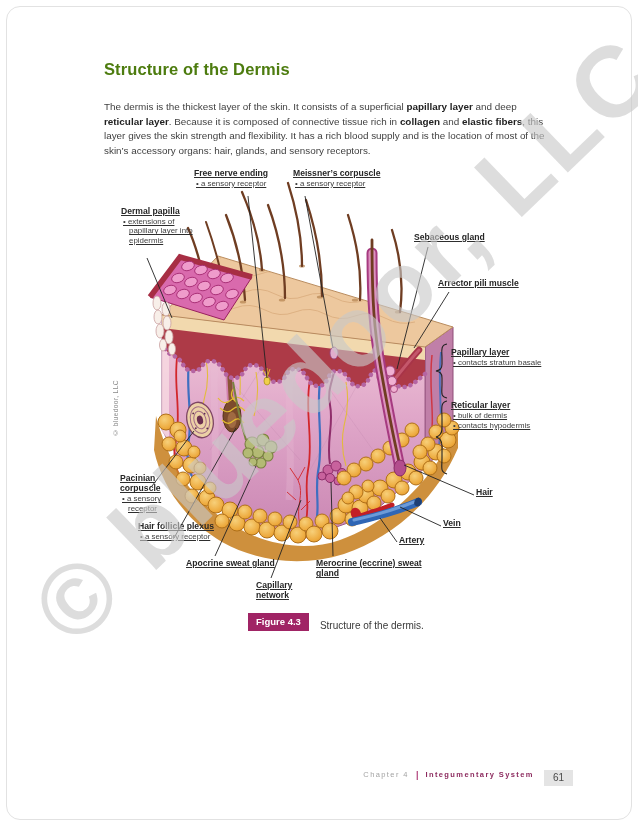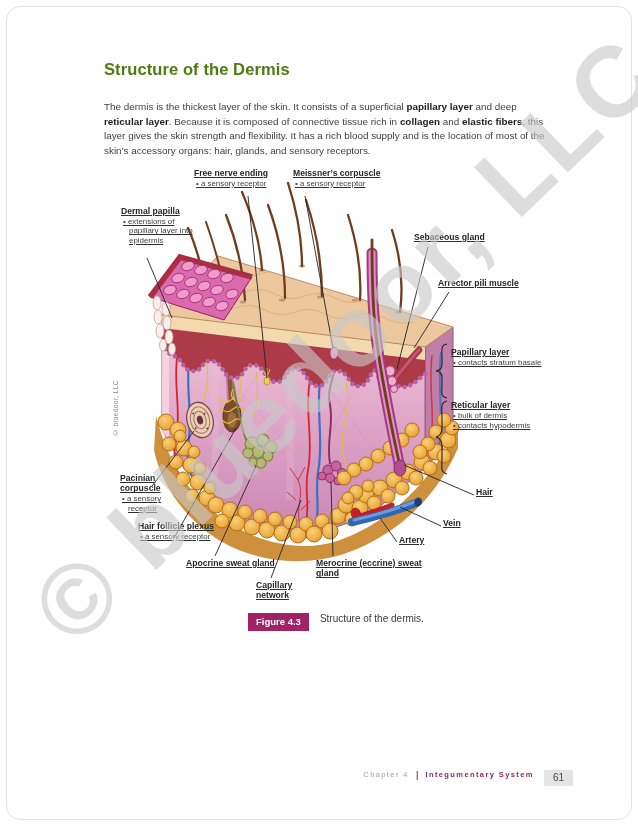--- a/index.html
+++ b/index.html
@@ -24,21 +24,21 @@
   .callout-hair{left:476px;top:487px;width:52px}
   .callout-vein{left:443px;top:518px;width:52px}
   .callout-artery{left:399px;top:535px;width:60px}
   .callout-merocrine-sweat-gland{left:316px;top:558px;width:120px}
   .callout-capillary-network{left:256px;top:580px;width:64px}
   .callout-apocrine-sweat-gland{left:186px;top:558px;width:102px}
   .callout-hair-follicle-plexus{left:138px;top:521px;width:80px}
   .callout-pacinian-corpuscle{left:120px;top:473px;width:68px}
   .side-credit{position:absolute;left:112px;top:352px;height:84px;z-index:3;
     writing-mode:vertical-rl;transform:rotate(180deg);font-size:6.6px;color:#8a8a8a;letter-spacing:.4px;}
-  .figure-row{position:absolute;left:248px;top:613px;display:flex;align-items:flex-start;gap:11px;z-index:2;}
+  .figure-row{position:absolute;left:248px;top:613px;display:flex;align-items:flex-end;gap:11px;z-index:2;}
   .figure-badge{background:#a02465;color:#ffffff;font-weight:bold;font-size:9.5px;padding:3px 8px 4px 8px;}
   .figure-text{font-size:10px;color:#3a3a3a;}
   .footer{position:absolute;right:65px;top:770px;display:flex;gap:7px;z-index:2;}
   .footer .chapter{font-size:7.5px;color:#a3a3a3;letter-spacing:1.4px;}
   .footer .sep{font-size:9px;color:#b0407a;font-weight:bold;}
   .footer .section{font-size:7.5px;color:#8c2a5e;font-weight:bold;letter-spacing:1.4px;}
   .footer .pagenum{background:#e4e4e4;color:#4a4a4a;font-weight:normal;font-size:10px;padding:2px 9px 3px 9px;margin-left:3px;}
   .watermark{position:absolute;left:50px;top:574px;z-index:5;pointer-events:none;white-space:nowrap;
     font-size:100px;font-weight:bold;color:#c9c9c9;opacity:.62;letter-spacing:3px;line-height:1;
     transform:rotate(-44deg);transform-origin:0 50%;}

